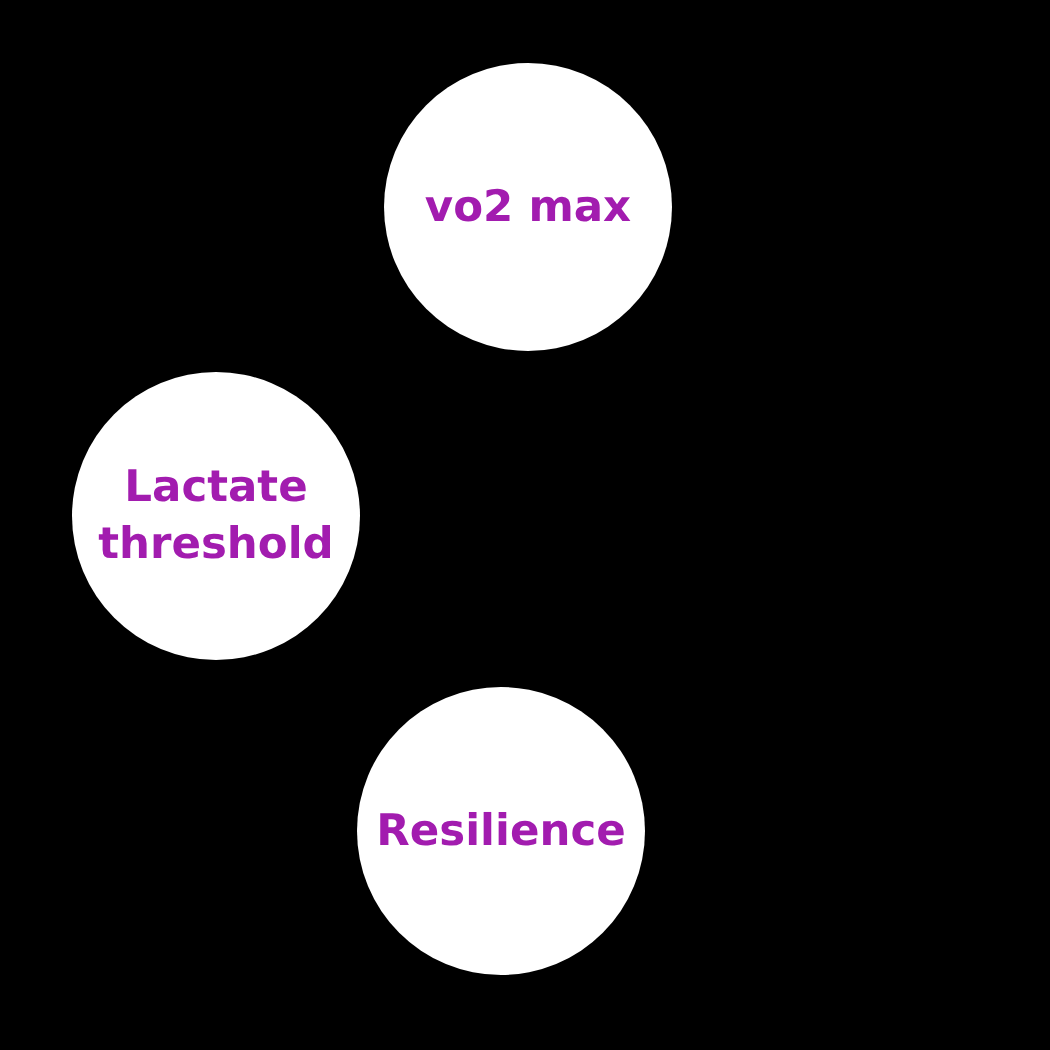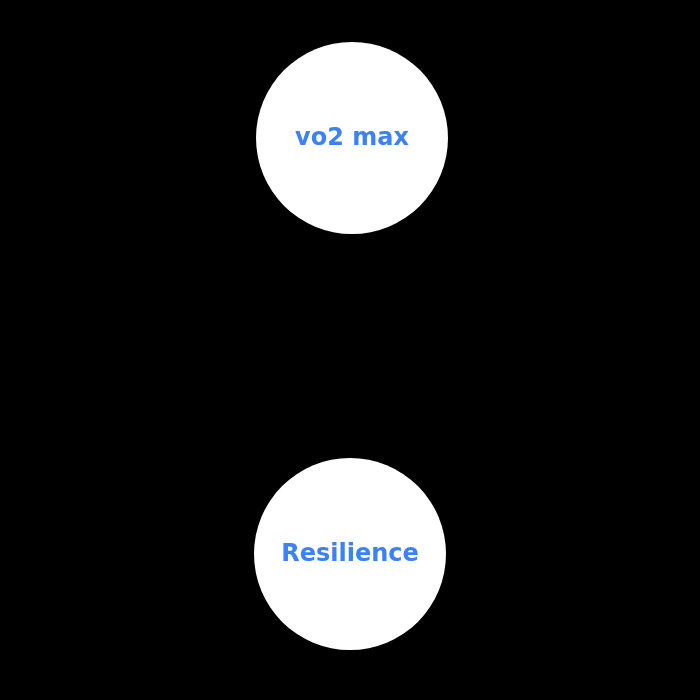--- a/index.html
+++ b/index.html
@@ -24,40 +24,43 @@
     width: 192px;
     height: 192px;
     border-radius: 50%;
     background: #ffffff;
     display: flex;
     align-items: center;
     justify-content: center;
     text-align: center;
   }
   .node .label {
-    color: #3b82f6;
-    font-size: 24px;
+    color: #a21caf;
+    font-size: 29px;
     font-weight: bold;
     line-height: 1.3;
     padding: 0 14px;
     word-wrap: break-word;
   }
   .node-top    { left: 256px; top: 42px;  }
   .node-left   { left: 48px;  top: 248px; }
   .node-right  { left: 462px; top: 246px; }
-  .node-bottom { left: 254px; top: 458px; }
+  .node-bottom { left: 238px; top: 458px; }
 </style>
 </head>
 <body>
 
 <div class="canvas">
 
   <div class="node node-top">
     <div class="label">vo2 max</div>
   </div>
 
+  <div class="node node-left">
+    <div class="label">Lactate threshold</div>
+  </div>
 
 
   <div class="node node-bottom">
     <div class="label">Resilience</div>
   </div>
 
 </div>
 
 </body></html>

